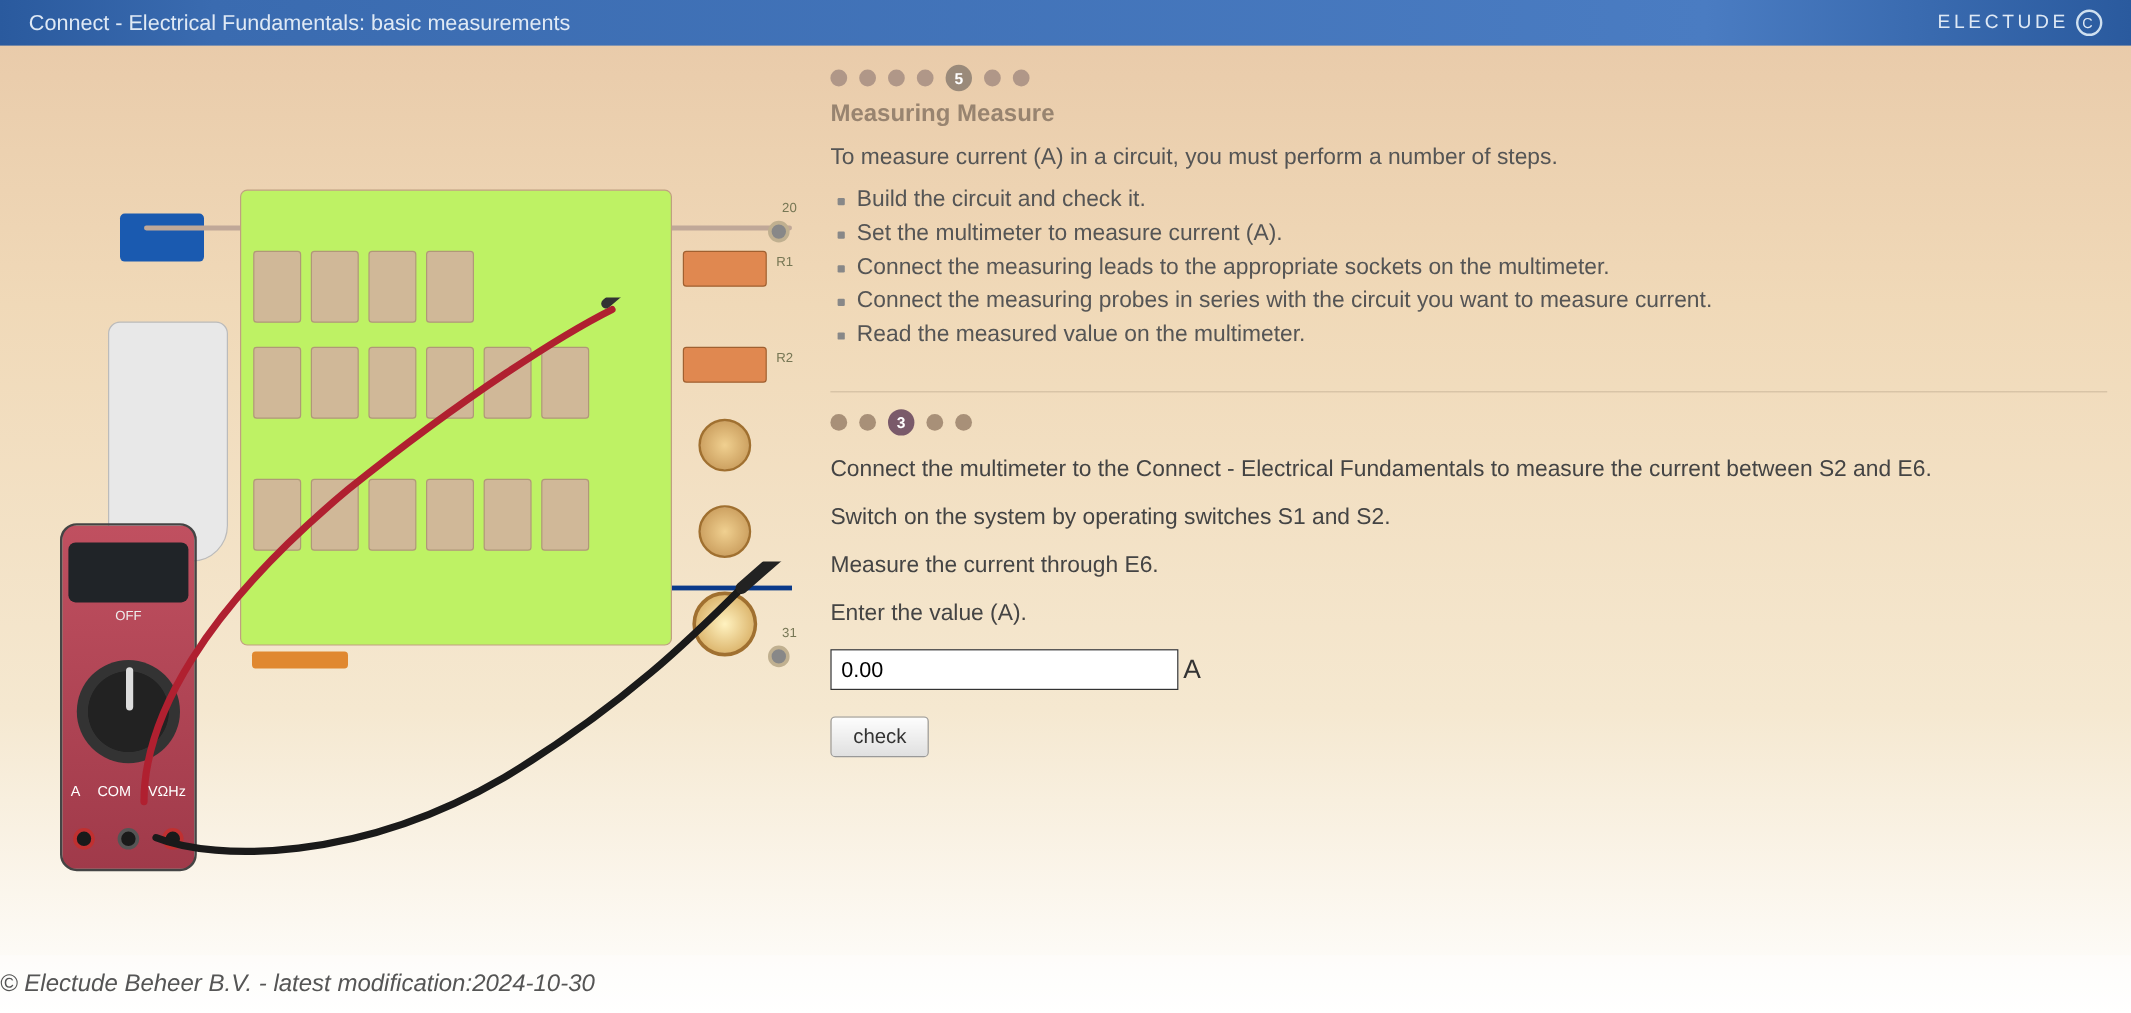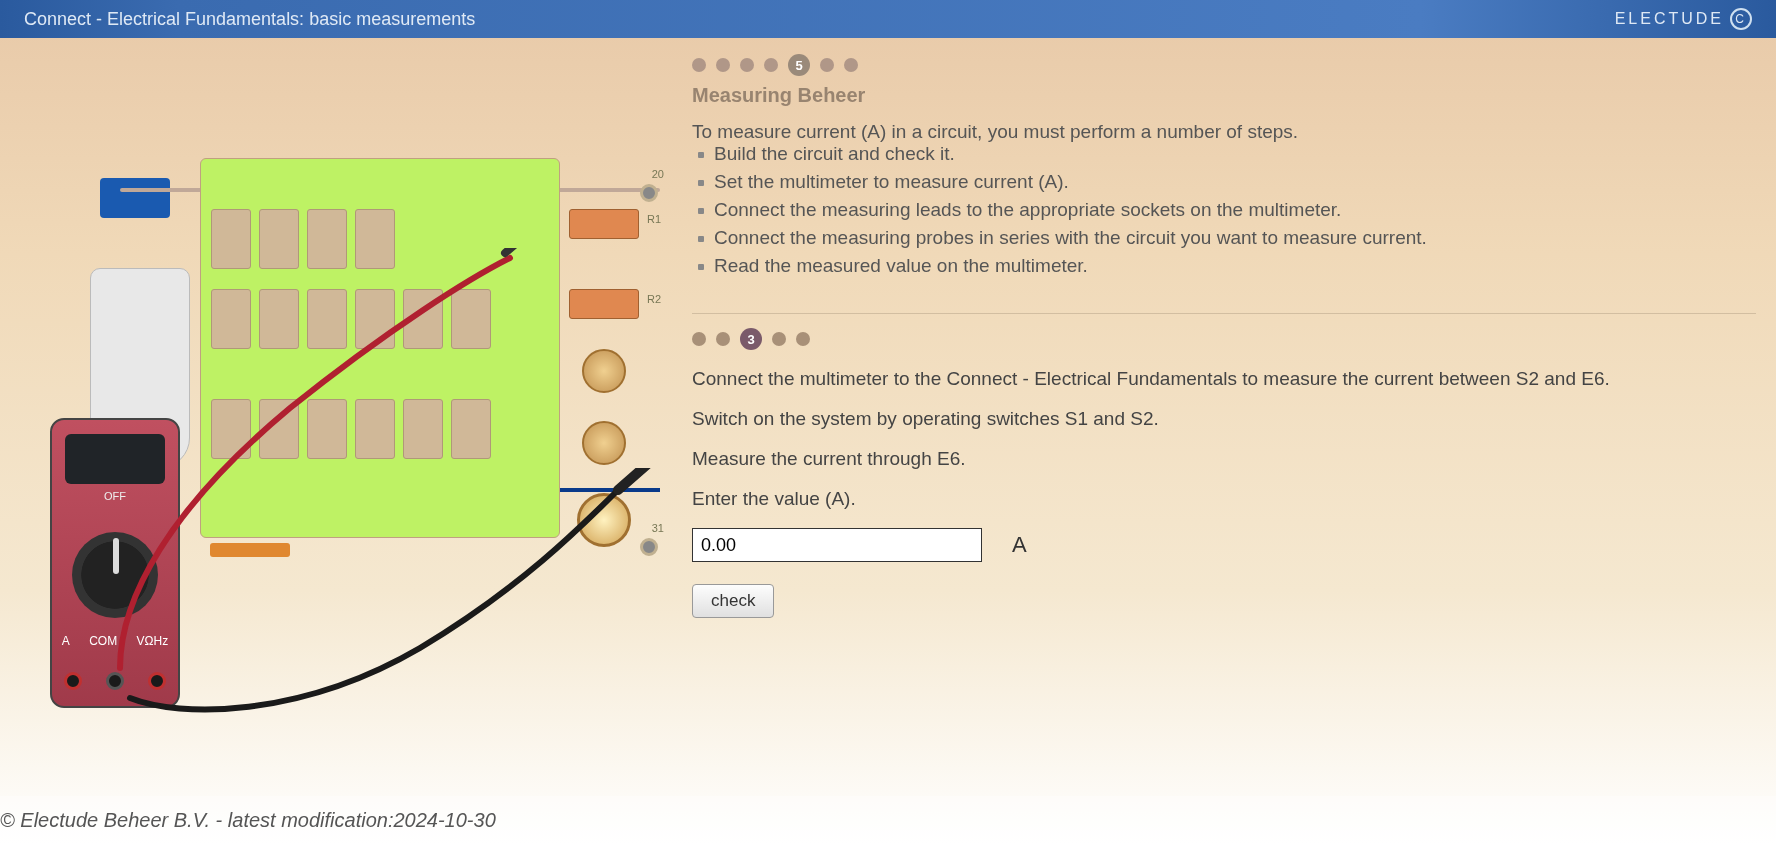--- a/index.html
+++ b/index.html
@@ -34,28 +34,28 @@
     flex: 1;
     padding: 16px 20px 20px 20px;
     font-size: 19px;
     color: #4a4a4a;
   }
   
   .stepdots { display:flex; gap:10px; align-items:center; margin-bottom:8px;}
   .stepdots .dot{width:14px;height:14px;border-radius:50%;background:#b09788;}
   .stepdots .dot.active{width:22px;height:22px;background:#9a8a7a;color:#fff;display:flex;align-items:center;justify-content:center;font-size:13px;font-weight:bold;}
   .section-title{font-size:20px;font-weight:bold;color:#988470;margin-bottom:14px;}
-  .intro{margin-bottom:0;color:#555;}
+  .intro{margin-bottom:13px;color:#555;}
   .bullets{list-style:none;margin-bottom:36px;}
   .bullets li{padding-left:22px;position:relative;margin-bottom:6px;color:#555;}
   .bullets li::before{content:"";position:absolute;left:6px;top:9px;width:6px;height:6px;background:#888;border-radius:1px;}
   .substeps .stepdots .dot{background:#a89078;}
   .substeps .stepdots .dot.active{background:#7a5a6a;}
   .task-line{margin:18px 0;color:#444;}
-  .input-row{display:flex;align-items:center;gap:30px;margin-top:10px;}
+  .input-row{display:flex;align-items:center;gap:4px;margin-top:10px;}
   .value-input{
     width:290px;height:34px;border:1px solid #333;padding:0 8px;font-size:18px;background:#fff;
   }
   .unit{font-size:22px;color:#333;}
   .check-btn{
     margin-top:22px;padding:6px 18px;border:1px solid #999;background:linear-gradient(#fdfdfd,#e0e0e0);
     border-radius:4px;font-size:17px;cursor:pointer;color:#333;
   }
   .footer{
     position:absolute;bottom:0;left:0;right:0;height:48px;display:flex;align-items:center;
@@ -67,21 +67,21 @@
     background:#bef264;border-radius:6px;border:1px solid #c0a080;
   }
   .comp-row{position:absolute;display:flex;gap:8px;}
   .comp{width:40px;height:60px;background:#d0b898;border:1px solid #b09878;border-radius:3px;position:relative;}
   .res-block{position:absolute;right:-80px;width:70px;height:30px;background:#e08850;border:1px solid #a06030;border-radius:3px;}
   .power-unit{
     position:absolute;left:90px;top:230px;width:100px;height:200px;background:#e8e8e8;
     border-radius:10px 10px 30px 30px;border:1px solid #bbb;
   }
   .multimeter{
-    position:absolute;left:50px;top:380px;width:130px;height:290px;
+    position:absolute;left:50px;top:398px;width:114px;height:290px;
     background:linear-gradient(#c05060,#a03a4a);border-radius:14px;
     border:2px solid #444;
   }
   .mm-screen{margin:14px auto 0;width:100px;height:50px;background:#202428;border-radius:6px;}
   .mm-dial{margin:30px auto 0;width:86px;height:86px;background:radial-gradient(#222 55%,#333 56%);border-radius:50%;position:relative;}
   .mm-dial::after{content:"";position:absolute;left:48%;top:6px;width:6px;height:36px;background:#ddd;border-radius:3px;}
   .mm-labels{position:absolute;bottom:58px;left:0;right:0;display:flex;justify-content:space-around;color:#fff;font-size:12px;}
   .mm-jacks{position:absolute;bottom:16px;left:0;right:0;display:flex;justify-content:space-around;}
   .jack{width:18px;height:18px;border-radius:50%;background:#1a1a1a;border:3px solid #555;}
   .jack.red{border-color:#c03030;}
@@ -195,21 +195,21 @@
     <div class="stepdots">
       <span class="dot"></span>
       <span class="dot"></span>
       <span class="dot"></span>
       <span class="dot"></span>
       <span class="dot active">5</span>
       <span class="dot"></span>
       <span class="dot"></span>
     </div>
 
-    <div class="section-title">Measuring Beheer</div>
+    <div class="section-title">Measuring Measure</div>
     <p class="intro">To measure current (A) in a circuit, you must perform a number of steps.</p>
 
     <ul class="bullets">
       <li>Build the circuit and check it.</li>
       <li>Set the multimeter to measure current (A).</li>
       <li>Connect the measuring leads to the appropriate sockets on the multimeter.</li>
       <li>Connect the measuring probes in series with the circuit you want to measure current.</li>
       <li>Read the measured value on the multimeter.</li>
     </ul>
 

